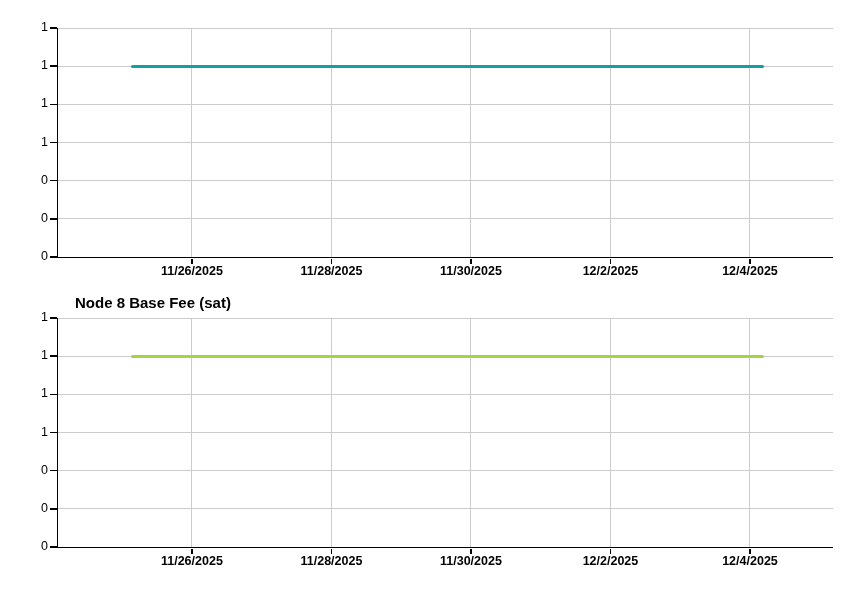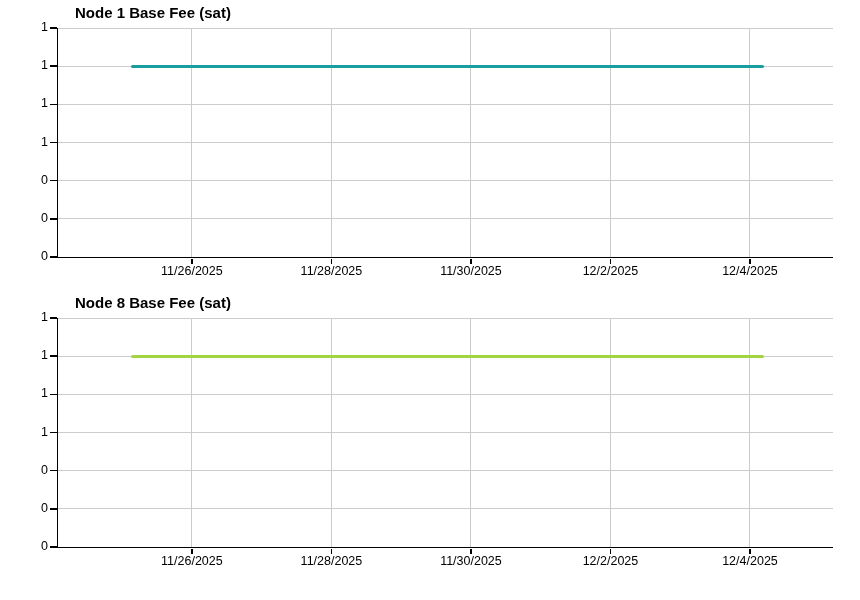--- a/index.html
+++ b/index.html
@@ -6,29 +6,28 @@
   body{width:860px;height:600px;position:relative;font-family:"Liberation Sans",sans-serif;color:#000;}
   .chart{position:absolute;left:0;width:860px;height:285px;}
   #chart-0{top:0;}
   #chart-1{top:290px;}
   .chart-title{position:absolute;left:75px;top:4px;font-size:15px;font-weight:bold;white-space:nowrap;z-index:5;}
   .plot{position:absolute;left:56.5px;top:28px;width:775px;height:229px;
         border-left:1.5px solid #000;border-bottom:1.5px solid #000;z-index:2;pointer-events:none;}
   .hgrid,.vgrid{position:absolute;z-index:1;}
   .tickmark{position:absolute;z-index:3;}
   .ylab{position:absolute;font-size:12.5px;text-align:right;z-index:3;line-height:15px;}
-  .xlab{position:absolute;font-size:12.5px;text-align:center;z-index:3;line-height:15px;white-space:nowrap;}
+  .xlab{position:absolute;font-size:12.5px;text-align:center;z-index:3;line-height:15px;white-space:nowrap;font-weight:bold;}
   .series-line{position:absolute;z-index:4;}
 </style>
 </head>
 <body>
 
 <div>
   <div class="chart" id="chart-0">
-    <div class="chart-title">Node 1 Base Fee (sat)</div>
     <div class="plot"></div>
   <div class="hgrid" style="left: 58px; top: 27.5px; width: 775px; height: 1px; background: rgb(204, 204, 204);"></div>
       <div class="tickmark" style="left: 50px; top: 27.25px; width: 7px; height: 1.5px; background: rgb(0, 0, 0);"></div>
       <div class="ylab" style="left: 8px; top: 20px; width: 40px;">1</div>
       <div class="hgrid" style="left: 58px; top: 65.6667px; width: 775px; height: 1px; background: rgb(204, 204, 204);"></div>
       <div class="tickmark" style="left: 50px; top: 65.4167px; width: 7px; height: 1.5px; background: rgb(0, 0, 0);"></div>
       <div class="ylab" style="left: 8px; top: 58.1667px; width: 40px;">1</div>
       <div class="hgrid" style="left: 58px; top: 103.833px; width: 775px; height: 1px; background: rgb(204, 204, 204);"></div>
       <div class="tickmark" style="left: 50px; top: 103.583px; width: 7px; height: 1.5px; background: rgb(0, 0, 0);"></div>
       <div class="ylab" style="left: 8px; top: 96.3333px; width: 40px;">1</div>

